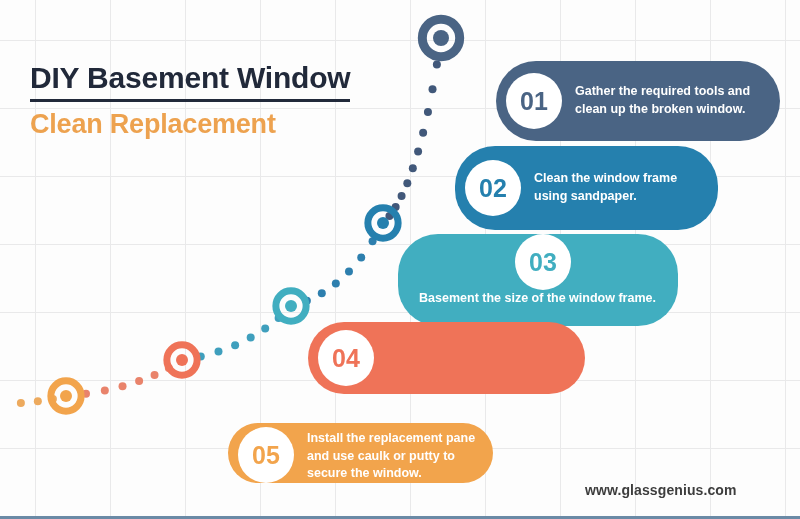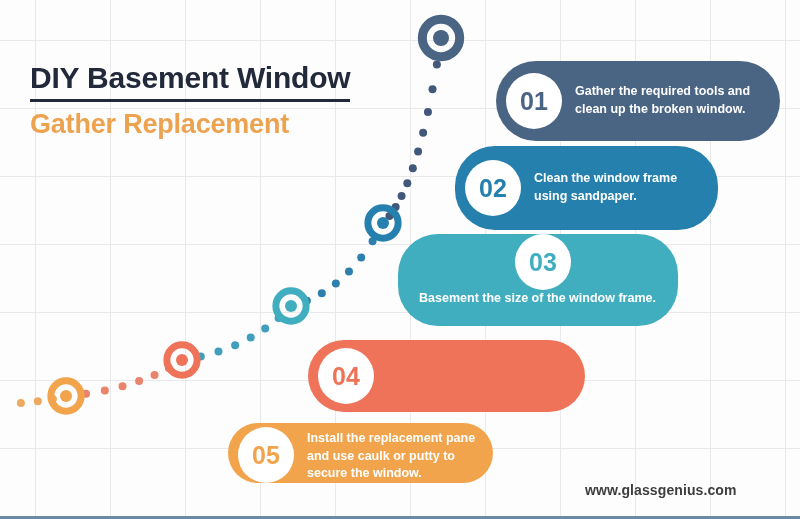--- a/index.html
+++ b/index.html
@@ -64,21 +64,21 @@
     font-weight:bold;
     margin-left:13px;margin-right:14px;
   }
 
   #pill-1{left:496px;top:61px;width:284px;height:80px;background:#4a6484;}
   #pill-1 .badge{color:#4a6484;}
   #pill-2{left:455px;top:146px;width:263px;height:84px;background:#2580ae;}
   #pill-2 .badge{color:#2580ae;}
   #pill-3{left:398px;top:234px;width:280px;height:92px;background:#41aec0;flex-direction:column;}
   #pill-3 .badge{color:#41aec0;}
-  #pill-4{left:308px;top:340px;width:277px;height:72px;background:#ef7358;}
+  #pill-4{left:308px;top:322px;width:277px;height:72px;background:#ef7358;}
   #pill-4 .badge{color:#ef7358;}
   #pill-5{left:228px;top:423px;width:265px;height:60px;background:#f2a44c;align-items:flex-end;}
   #pill-5 .badge{color:#f2a44c;}
 
   
   .url{
     position:absolute;left:585px;top:482px;
     font-size:14px;font-weight:bold;color:#3d3d3d;
     letter-spacing:0.1px;
   }
@@ -137,21 +137,21 @@
         <circle cx="383" cy="223" r="6" fill="#2580ae"></circle>
       </g>
       <g>
         <circle cx="441" cy="38" r="18.69" fill="none" stroke="#4a6484" stroke-width="9"></circle>
         <circle cx="441" cy="38" r="8" fill="#4a6484"></circle>
       </g>
     </svg>
 
   <div class="title-wrap">
     <div class="title-main">DIY Basement Window</div>
-    <div class="title-sub">Gather Replacement</div>
+    <div class="title-sub">Clean Replacement</div>
   </div>
 
   <div class="pill" id="pill-1">
     <div class="badge">01</div>
     <div class="ptext">Gather the required tools and clean up the broken window.</div>
   </div>
 
   <div class="pill" id="pill-2">
     <div class="badge">02</div>
     <div class="ptext">Clean the window frame using sandpaper.</div>

